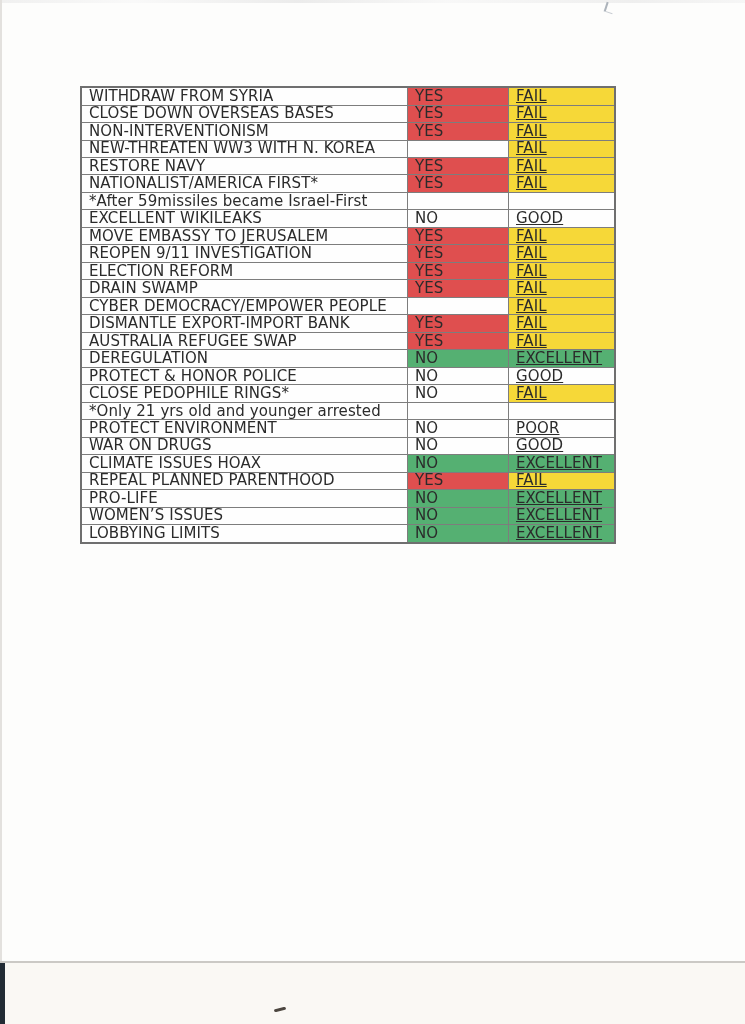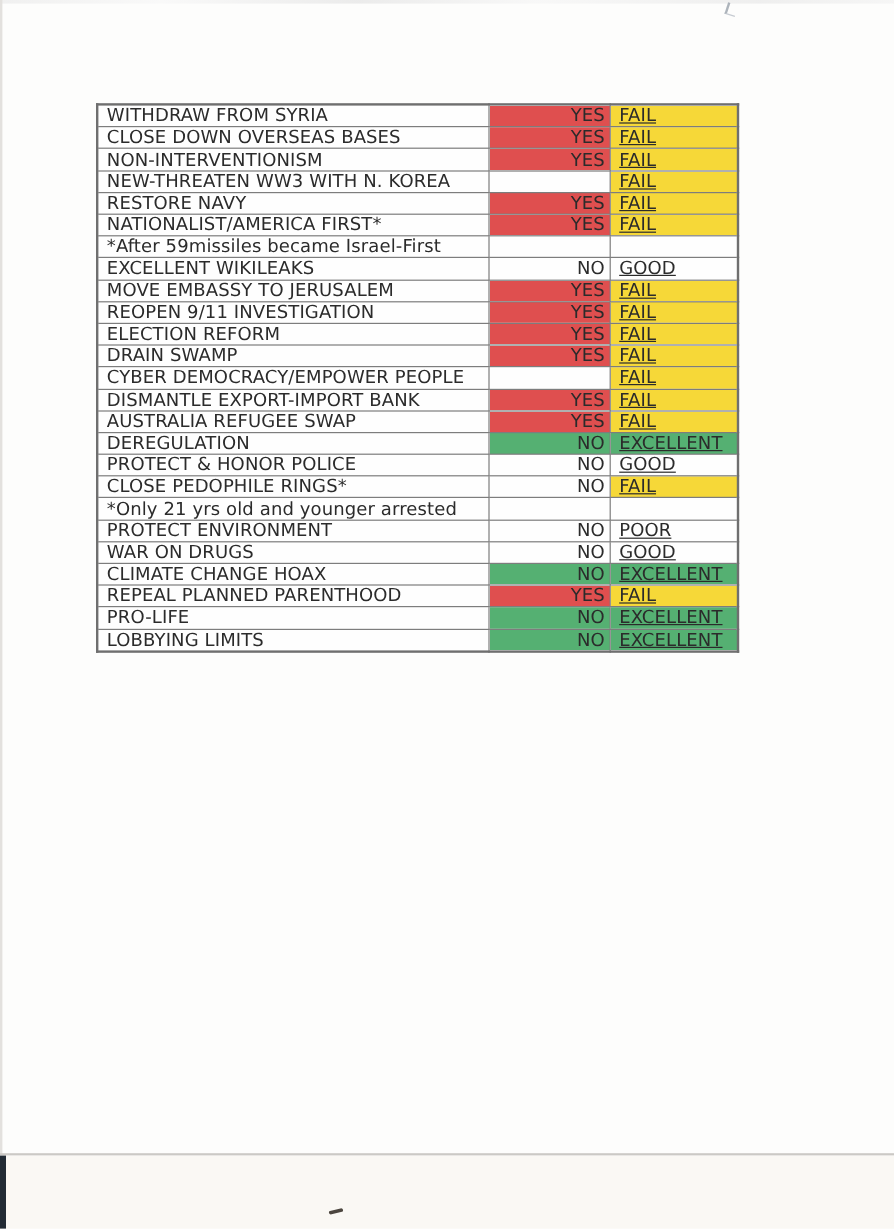--- a/index.html
+++ b/index.html
@@ -95,21 +95,21 @@
     font-size: 15px;
     line-height: 1;
     color: #2b2b2b;
     padding: 0 4px 0 7px;
     white-space: nowrap;
     overflow: hidden;
     vertical-align: middle;
     letter-spacing: 0.1px;
   }
   td.c-issue  { width: 314px; }
-  td.c-answer { width: 89px; text-align: right; }
+  td.c-answer { width: 89px; }
   td.c-rating { width: 94px; text-decoration: underline; }
 
   td.s-white  { background: #fefefe; color: #2b2b2b; }
   td.s-red    { background: var(--red);    color: var(--orange-text); }
   td.s-yellow { background: var(--yellow); color: #35331f; }
   td.s-green  { background: var(--green);  color: #22332a; }
 </style>
 </head>
 <body>
 
@@ -244,37 +244,42 @@
     <td class="c-rating s-white">POOR</td>
   </tr>
 
   <tr>
     <td class="c-issue">WAR ON DRUGS</td>
     <td class="c-answer s-white">NO</td>
     <td class="c-rating s-white">GOOD</td>
   </tr>
 
   <tr>
-    <td class="c-issue">CLIMATE CHANGE HOAX</td>
+    <td class="c-issue">CLIMATE ISSUES HOAX</td>
     <td class="c-answer s-green">NO</td>
     <td class="c-rating s-green">EXCELLENT</td>
   </tr>
 
   <tr>
     <td class="c-issue">REPEAL PLANNED PARENTHOOD</td>
     <td class="c-answer s-red">YES</td>
     <td class="c-rating s-yellow">FAIL</td>
   </tr>
 
   <tr>
     <td class="c-issue">PRO-LIFE</td>
     <td class="c-answer s-green">NO</td>
     <td class="c-rating s-green">EXCELLENT</td>
   </tr>
 
+  <tr>
+    <td class="c-issue">WOMEN’S ISSUES</td>
+    <td class="c-answer s-green">NO</td>
+    <td class="c-rating s-green">EXCELLENT</td>
+  </tr>
 
   <tr>
     <td class="c-issue">LOBBYING LIMITS</td>
     <td class="c-answer s-green">NO</td>
     <td class="c-rating s-green">EXCELLENT</td>
   </tr>
 </tbody>
 </table>
 
 </body></html>

